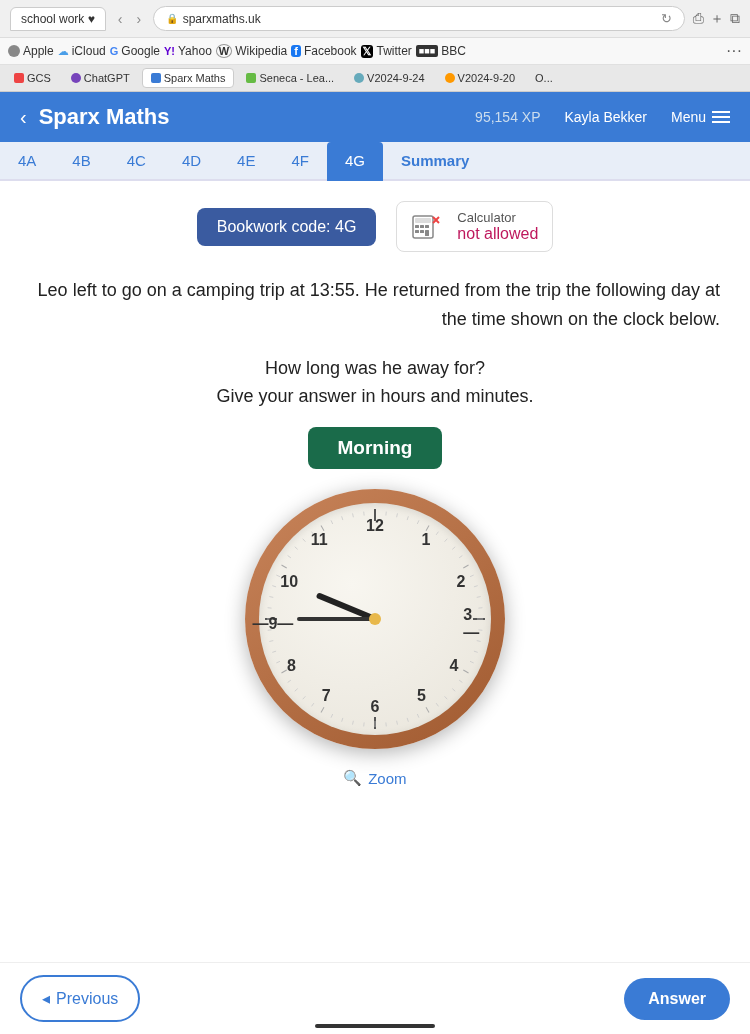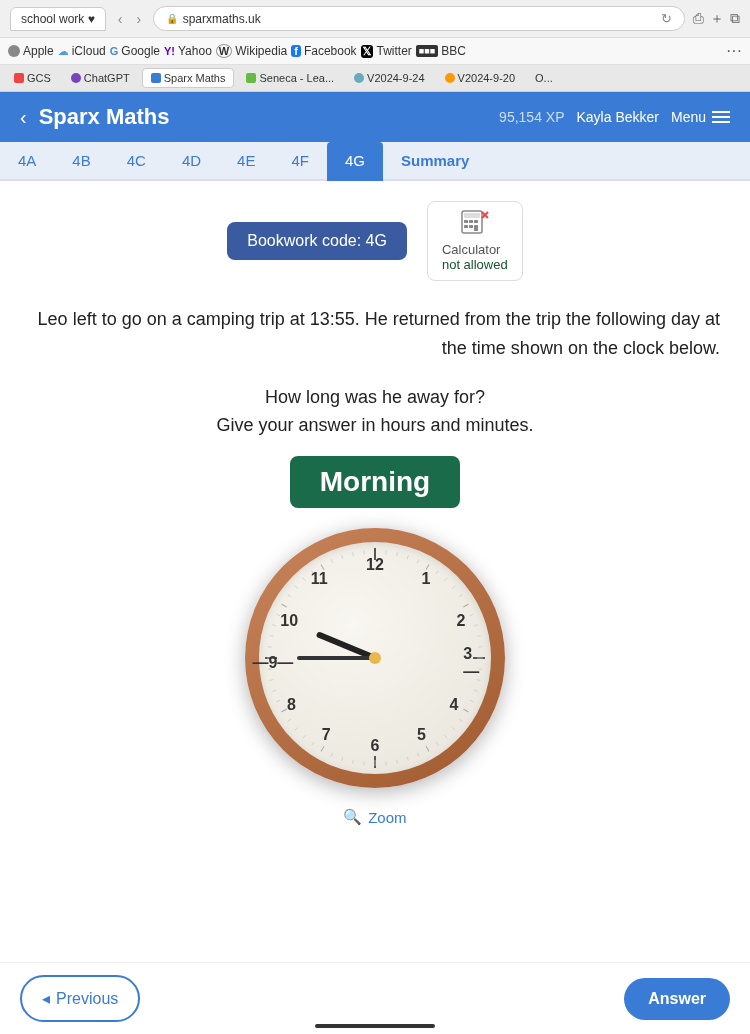--- a/index.html
+++ b/index.html
@@ -21,50 +21,50 @@
 
     
     .tab-bar2 { background: #e8e8e8; padding: 3px 6px; display: flex; align-items: center; gap: 4px; border-bottom: 1px solid #ccc; font-size: 11px; }
     .tab-item2 { padding: 3px 8px; border-radius: 4px; color: #333; cursor: pointer; white-space: nowrap; display: flex; align-items: center; gap: 3px; }
     .tab-item2.active { background: #fff; border: 1px solid #ccc; }
 
     
     .sparx-header { background: #3a7bd5; padding: 12px 20px; display: flex; align-items: center; justify-content: space-between; color: white; }
     .sparx-back { color: white; font-size: 20px; cursor: pointer; margin-right: 12px; }
     .sparx-title { font-size: 22px; font-weight: bold; color: white; flex: 1; }
-    .sparx-user-info { display: flex; align-items: center; gap: 12px; font-size: 14px; }
+    .sparx-user-info { display: flex; align-items: center; gap: 24px; font-size: 14px; }
     .sparx-xp { color: #cde; }
     .sparx-name { color: white; }
     .sparx-menu { display: flex; align-items: center; gap: 6px; color: white; cursor: pointer; }
     .menu-icon { display: flex; flex-direction: column; gap: 3px; }
     .menu-line { width: 18px; height: 2px; background: white; }
 
     
     .chapter-tabs { display: flex; background: #e8eef8; border-bottom: 2px solid #dde; }
     .chapter-tab { padding: 10px 18px; font-size: 15px; color: #3a7bd5; cursor: pointer; border-bottom: 2px solid transparent; margin-bottom: -2px; }
     .chapter-tab.active { background: #3a7bd5; color: white; border-radius: 4px 4px 0 0; border-bottom: 2px solid #3a7bd5; }
     .chapter-tab.summary { color: #3a7bd5; font-weight: 600; }
 
     
     .main-content { padding: 20px; }
 
     
     .bookwork-bar { display: flex; align-items: center; justify-content: center; gap: 20px; margin-bottom: 24px; }
     .bookwork-code { background: #3a5ba0; color: white; border-radius: 8px; padding: 10px 20px; font-size: 16px; font-weight: 500; }
-    .calculator-box { display: flex; align-items: center; gap: 8px; border: 1px solid #ddd; border-radius: 8px; padding: 8px 14px; font-size: 13px; color: #555; flex-direction: column; }
+    .calculator-box { display: flex; align-items: center; gap: 16px; border: 1px solid #ddd; border-radius: 8px; padding: 8px 14px; font-size: 13px; color: #555; }
     .calc-icon { position: relative; width: 30px; height: 24px; }
     .calc-icon svg { width: 30px; height: 24px; }
 
     
     .question-text { text-align: right; font-size: 18px; line-height: 1.6; color: #222; margin-bottom: 20px; padding: 0 10px; }
     .question-sub { text-align: center; font-size: 18px; line-height: 1.6; color: #222; margin-bottom: 16px; }
 
     
     .morning-badge-container { display: flex; justify-content: center; margin-bottom: 20px; }
-    .morning-badge { background: #1a6b4a; color: white; font-size: 28px; font-weight: 700; border-radius: 8px; padding: 10px 30px; }
+    .morning-badge { background: #1a6b4a; color: white; font-size: 19px; font-weight: 700; border-radius: 8px; padding: 10px 30px; }
 
     
     .clock-container { display: flex; justify-content: center; margin-bottom: 20px; }
     .clock-outer { width: 260px; height: 260px; border-radius: 50%; background: linear-gradient(145deg, #c8845a, #a05a30); padding: 14px; box-shadow: 0 4px 20px rgba(0,0,0,0.3); }
     .clock-face { width: 100%; height: 100%; border-radius: 50%; background: radial-gradient(circle at 40% 35%, #f8f6f0, #e8e4da); position: relative; box-shadow: inset 0 2px 8px rgba(0,0,0,0.1); }
     .clock-number { position: absolute; font-size: 16px; font-weight: 600; color: #333; transform: translate(-50%, -50%); }
 
     
     .zoom-area { display: flex; justify-content: center; margin-bottom: 20px; }
     .zoom-btn { display: flex; align-items: center; gap: 6px; color: #3a7bd5; font-size: 15px; cursor: pointer; }
@@ -209,21 +209,21 @@
           <rect x="14" y="10" width="4" height="3" rx="0.5" fill="#888"></rect>
           <rect x="4" y="15" width="4" height="3" rx="0.5" fill="#888"></rect>
           <rect x="9" y="15" width="4" height="3" rx="0.5" fill="#888"></rect>
           <rect x="14" y="15" width="4" height="6" rx="0.5" fill="#888"></rect>
           <line x1="22" y1="8" x2="28" y2="2" stroke="#e44" stroke-width="2"></line>
           <line x1="22" y1="2" x2="28" y2="8" stroke="#e44" stroke-width="2"></line>
         </svg>
       </div>
       <div>
         <div style="font-size:13px;color:#555;">Calculator</div>
-        <div style="font-size:13px;color:#14532d;">not allowed</div>
+        <div style="font-size:16px;color:#be185d;">not allowed</div>
       </div>
     </div>
   </div>
 
   <div class="question-text">Leo left to go on a camping trip at 13:55. He returned from the trip the following day at the time shown on the clock below.</div>
   <div class="question-sub">
     How long was he away for?<br>Give your answer in hours and minutes.
   </div>
 
   <div class="morning-badge-container">

